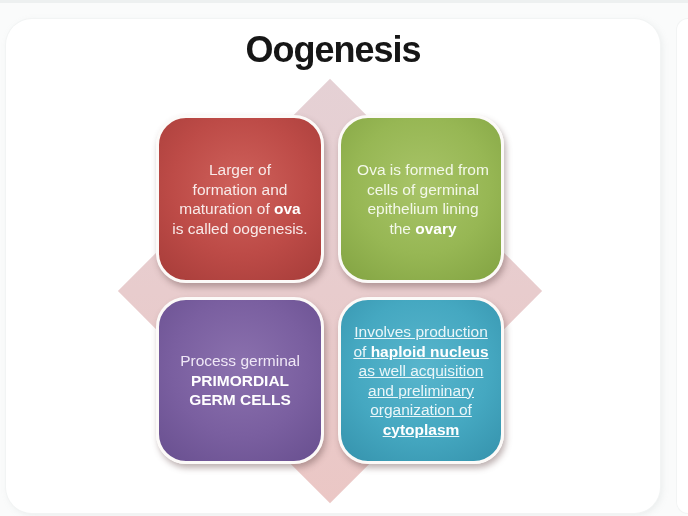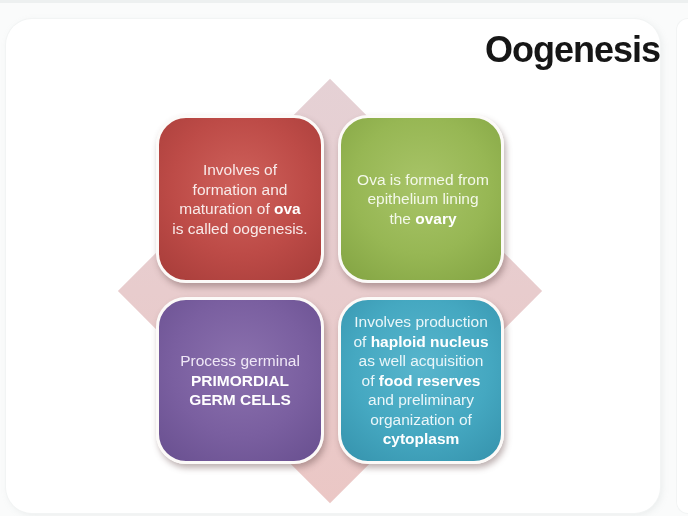--- a/index.html
+++ b/index.html
@@ -21,21 +21,21 @@
     box-shadow:0 0 0 1px #f2f4f4, 2px 2px 7px rgba(160,170,170,0.18);
   }
   .next-slide {
     position:absolute; left:677px; top:19px; width:11px; height:494px;
     background:#ffffff;
     border-radius:26px 0 0 26px;
     box-shadow:0 0 0 1px #f2f4f4;
   }
   .title {
     position:absolute; top:29px; left:6px; width:654px;
-    text-align:right;
+    text-align:center;
     font-size:36px; font-weight:bold; letter-spacing:-1px;
   }
   .diamond {
     position:absolute; left:180px; top:141px; width:300px; height:300px;
     transform:rotate(45deg);
   }
   .quad-grid { position:absolute; left:0; top:0; width:688px; height:516px; }
   .box {
     position:absolute;
     border-radius:30px;
@@ -43,54 +43,54 @@
     box-shadow:2px 4px 6px rgba(110,85,85,0.45);
     display:flex; flex-direction:column; justify-content:center;
     text-align:center;
     font-size:15.5px; line-height:19.5px;
     padding:6px 8px;
   }
   .box b { color:#ffffff; }
   .box-0 { left:156px; top:115px; width:168px; height:168px; }
   .box-1 { left:338px; top:115px; width:166px; height:168px;padding-left:12px; }
   .box-2 { left:156px; top:297px; width:168px; height:167px; }
-  .box-3 { left:338px; top:297px; width:166px; height:167px; }
+  .box-3 { left:338px; top:297px; width:166px; height:167px;text-decoration:underline; }
 </style>
 </head>
 <body>
 
 <div class="top-line"></div>
 
 <div class="slide"></div>
 
 <div class="next-slide"></div>
 
 <div class="diamond" style="background: linear-gradient(135deg, rgb(229, 209, 213), rgb(235, 199, 197));"></div>
 
 <div class="title" style="color: rgb(22, 22, 22);">Oogenesis</div>
 
 <div class="quad-grid">
   <div class="box box-0" style="background: radial-gradient(circle at 50% 42%, rgb(207, 97, 91) 0%, rgb(189, 75, 71) 55%, rgb(166, 60, 57) 100%); color: rgb(248, 234, 233);">
-      <div><span>Involves of</span></div>
+      <div><span>Larger of</span></div>
       <div><span>formation and</span></div>
       <div><span>maturation of </span><b>ova</b></div>
       <div><span>is called oogenesis.</span></div>
     </div>
   <div class="box box-1" style="background: radial-gradient(circle at 50% 42%, rgb(168, 196, 104) 0%, rgb(151, 183, 84) 55%, rgb(130, 163, 66) 100%); color: rgb(243, 248, 233);">
       <div><span>Ova is formed from</span></div>
+      <div><span>cells of germinal</span></div>
       <div><span>epithelium lining</span></div>
       <div><span>the </span><b>ovary</b></div>
     </div>
   <div class="box box-2" style="background: radial-gradient(circle at 50% 42%, rgb(139, 113, 174) 0%, rgb(122, 95, 160) 55%, rgb(104, 79, 143) 100%); color: rgb(239, 231, 246);">
       <div><span>Process germinal</span></div>
       <div><b>PRIMORDIAL</b></div>
       <div><b>GERM CELLS</b></div>
     </div>
   <div class="box box-3" style="background: radial-gradient(circle at 50% 42%, rgb(88, 181, 204) 0%, rgb(69, 168, 193) 55%, rgb(53, 146, 172) 100%); color: rgb(234, 246, 249);">
       <div><span>Involves production</span></div>
       <div><span>of </span><b>haploid nucleus</b></div>
       <div><span>as well acquisition</span></div>
-      <div><span>of </span><b>food reserves</b></div>
       <div><span>and preliminary</span></div>
       <div><span>organization of</span></div>
       <div><b>cytoplasm</b></div>
     </div>
 </div>
 
 </body></html>

